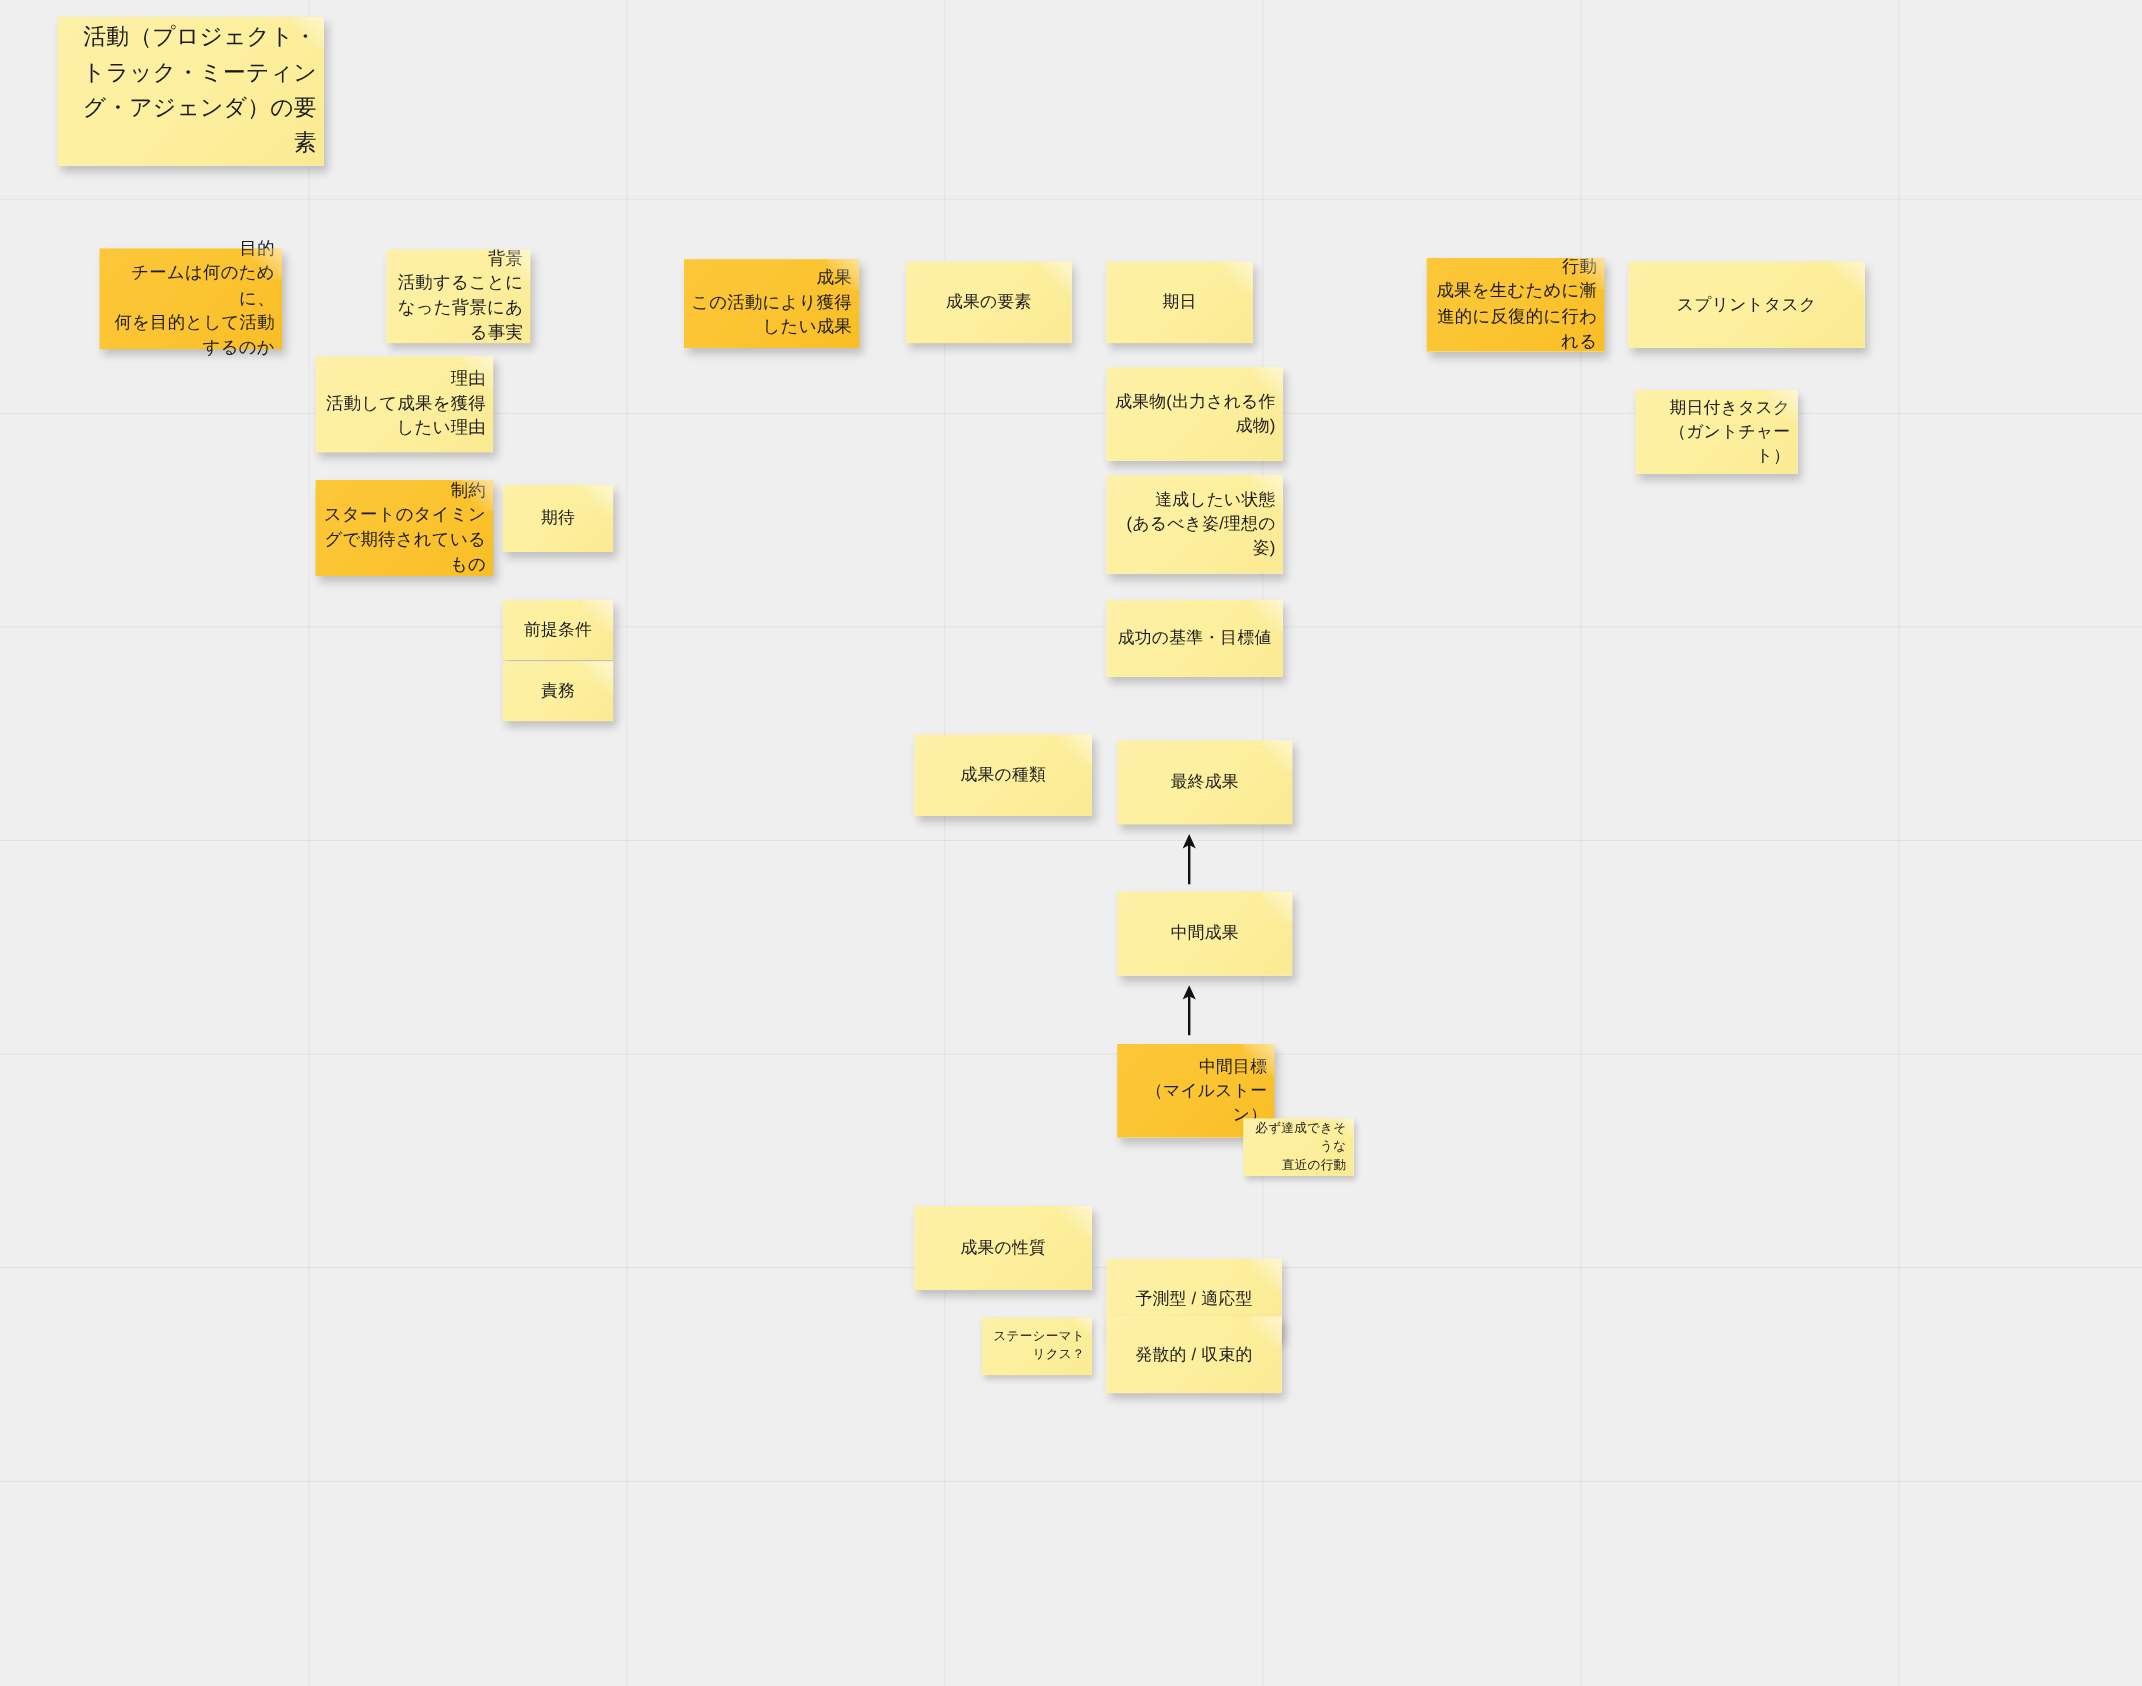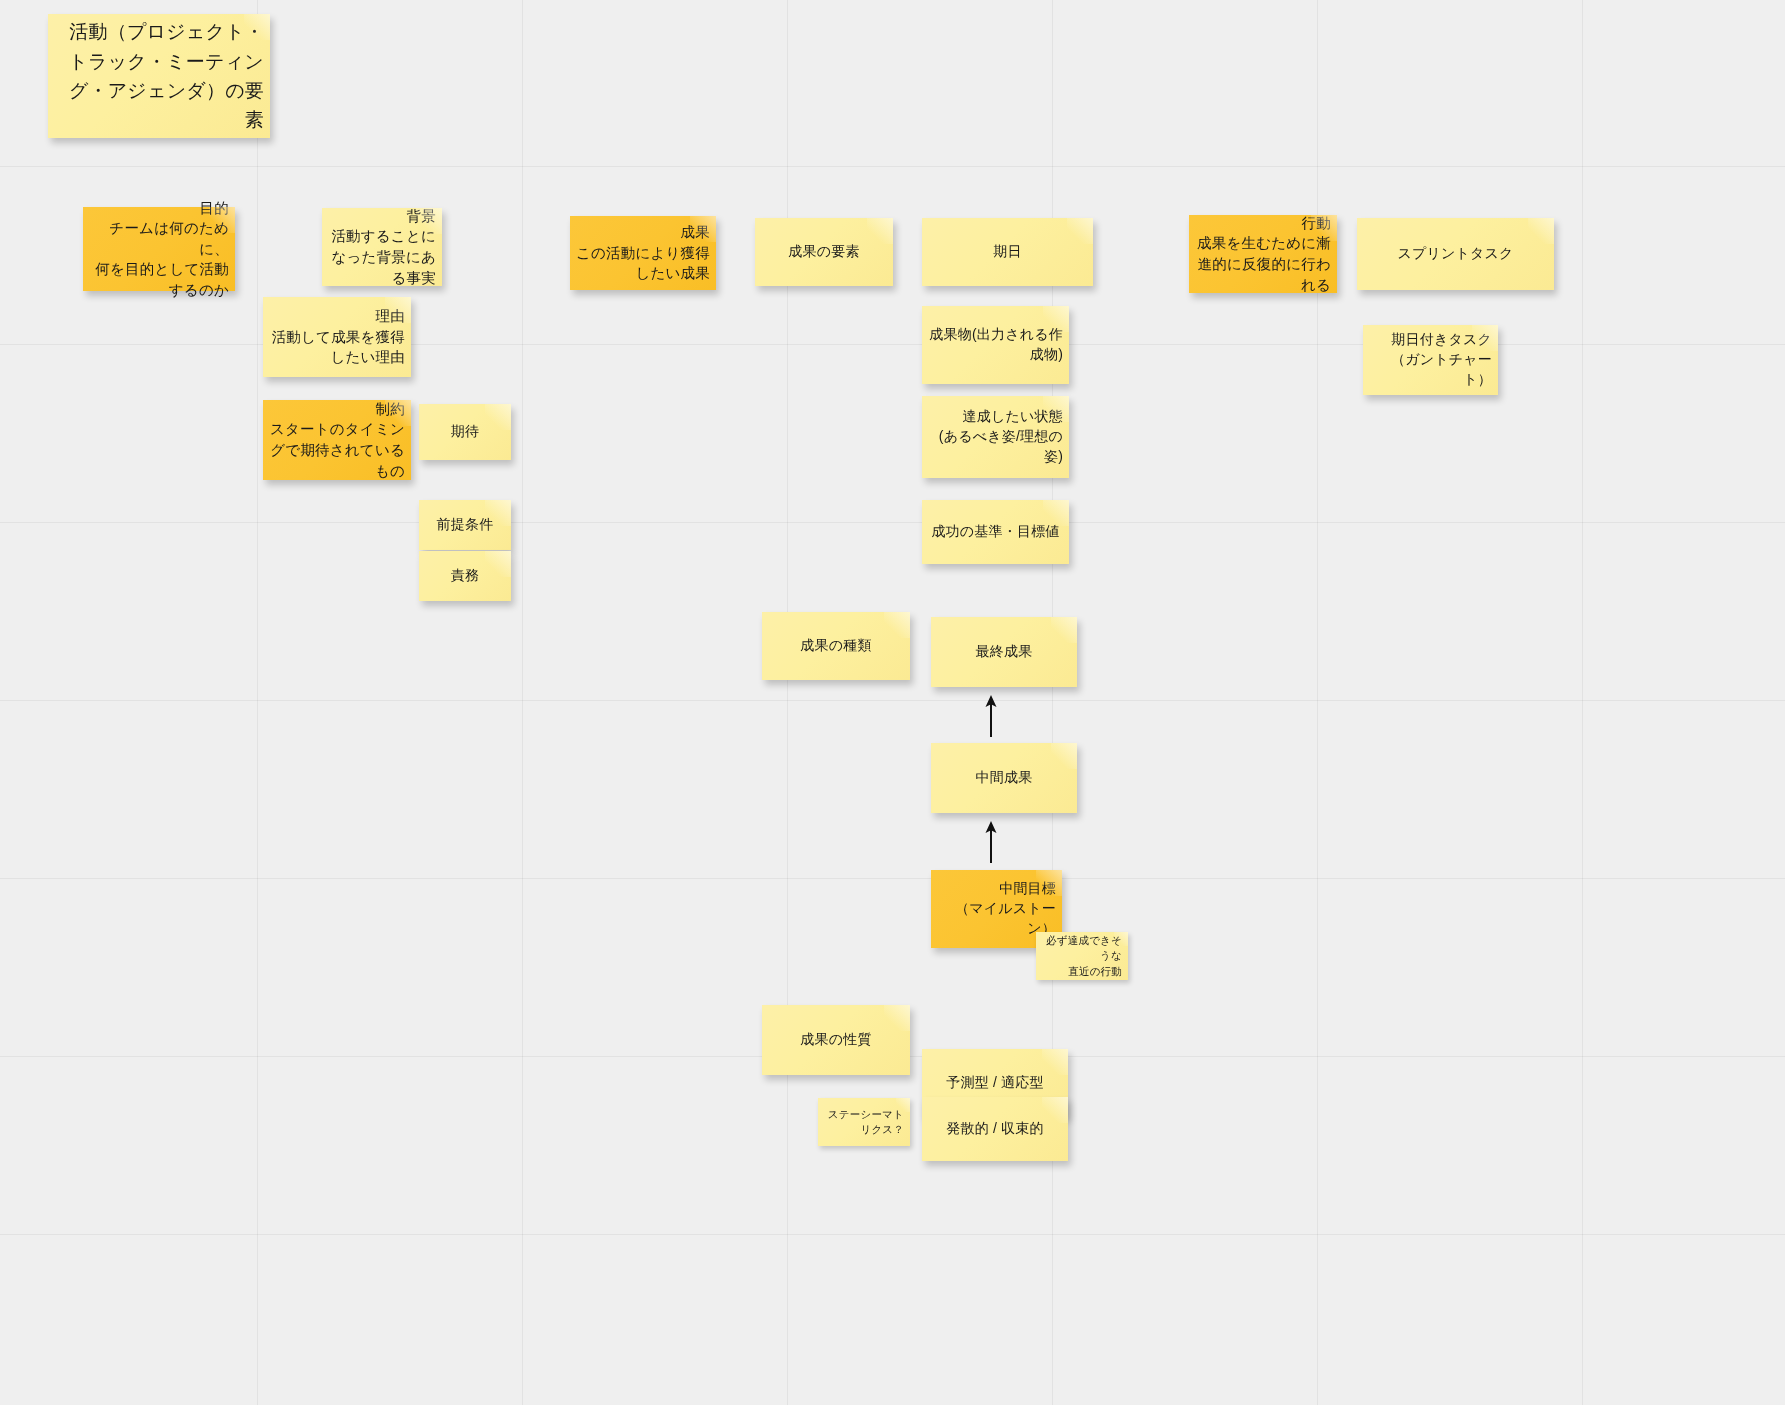--- a/index.html
+++ b/index.html
@@ -79,21 +79,21 @@
     <div class="note yellow big" style="left: 263px; top: 297px; width: 148px; height: 80px;">理由
 活動して成果を獲得したい理由</div>
     <div class="note orange big" style="left: 263px; top: 400px; width: 148px; height: 80px;">制約
 スタートのタイミングで期待されているもの</div>
     <div class="note yellow med" style="left: 419px; top: 404px; width: 92px; height: 56px;">期待</div>
     <div class="note yellow med" style="left: 419px; top: 478px; width: 92px; height: 50px; margin-top: 22px;">前提条件</div>
     <div class="note yellow med" style="left: 419px; top: 551px; width: 92px; height: 50px;">責務</div>
     <div class="note orange big" style="left: 570px; top: 216px; width: 146px; height: 74px;">成果
 この活動により獲得したい成果</div>
     <div class="note yellow med" style="left: 755px; top: 218px; width: 138px; height: 68px;">成果の要素</div>
-    <div class="note yellow med" style="left: 922px; top: 218px; width: 171px; height: 68px;">期日</div>
+    <div class="note yellow med" style="left: 922px; top: 218px; width: 122px; height: 68px;">期日</div>
     <div class="note yellow med" style="left: 922px; top: 306px; width: 147px; height: 78px;">成果物(出力される作成物)</div>
     <div class="note yellow med" style="left: 922px; top: 396px; width: 147px; height: 82px;">達成したい状態
 (あるべき姿/理想の姿)</div>
     <div class="note yellow med" style="left: 922px; top: 500px; width: 147px; height: 64px;">成功の基準・目標値</div>
     <div class="note yellow med" style="left: 762px; top: 612px; width: 148px; height: 68px;">成果の種類</div>
     <div class="note yellow med" style="left: 931px; top: 617px; width: 146px; height: 70px;">最終成果</div>
     <div class="note yellow med" style="left: 931px; top: 743px; width: 146px; height: 70px;">中間成果</div>
     <div class="note orange med" style="left: 931px; top: 870px; width: 131px; height: 78px;">中間目標
 （マイルストーン）</div>
     <div class="note yellow small" style="left: 1036px; top: 932px; width: 92px; height: 48px;">必ず達成できそうな

